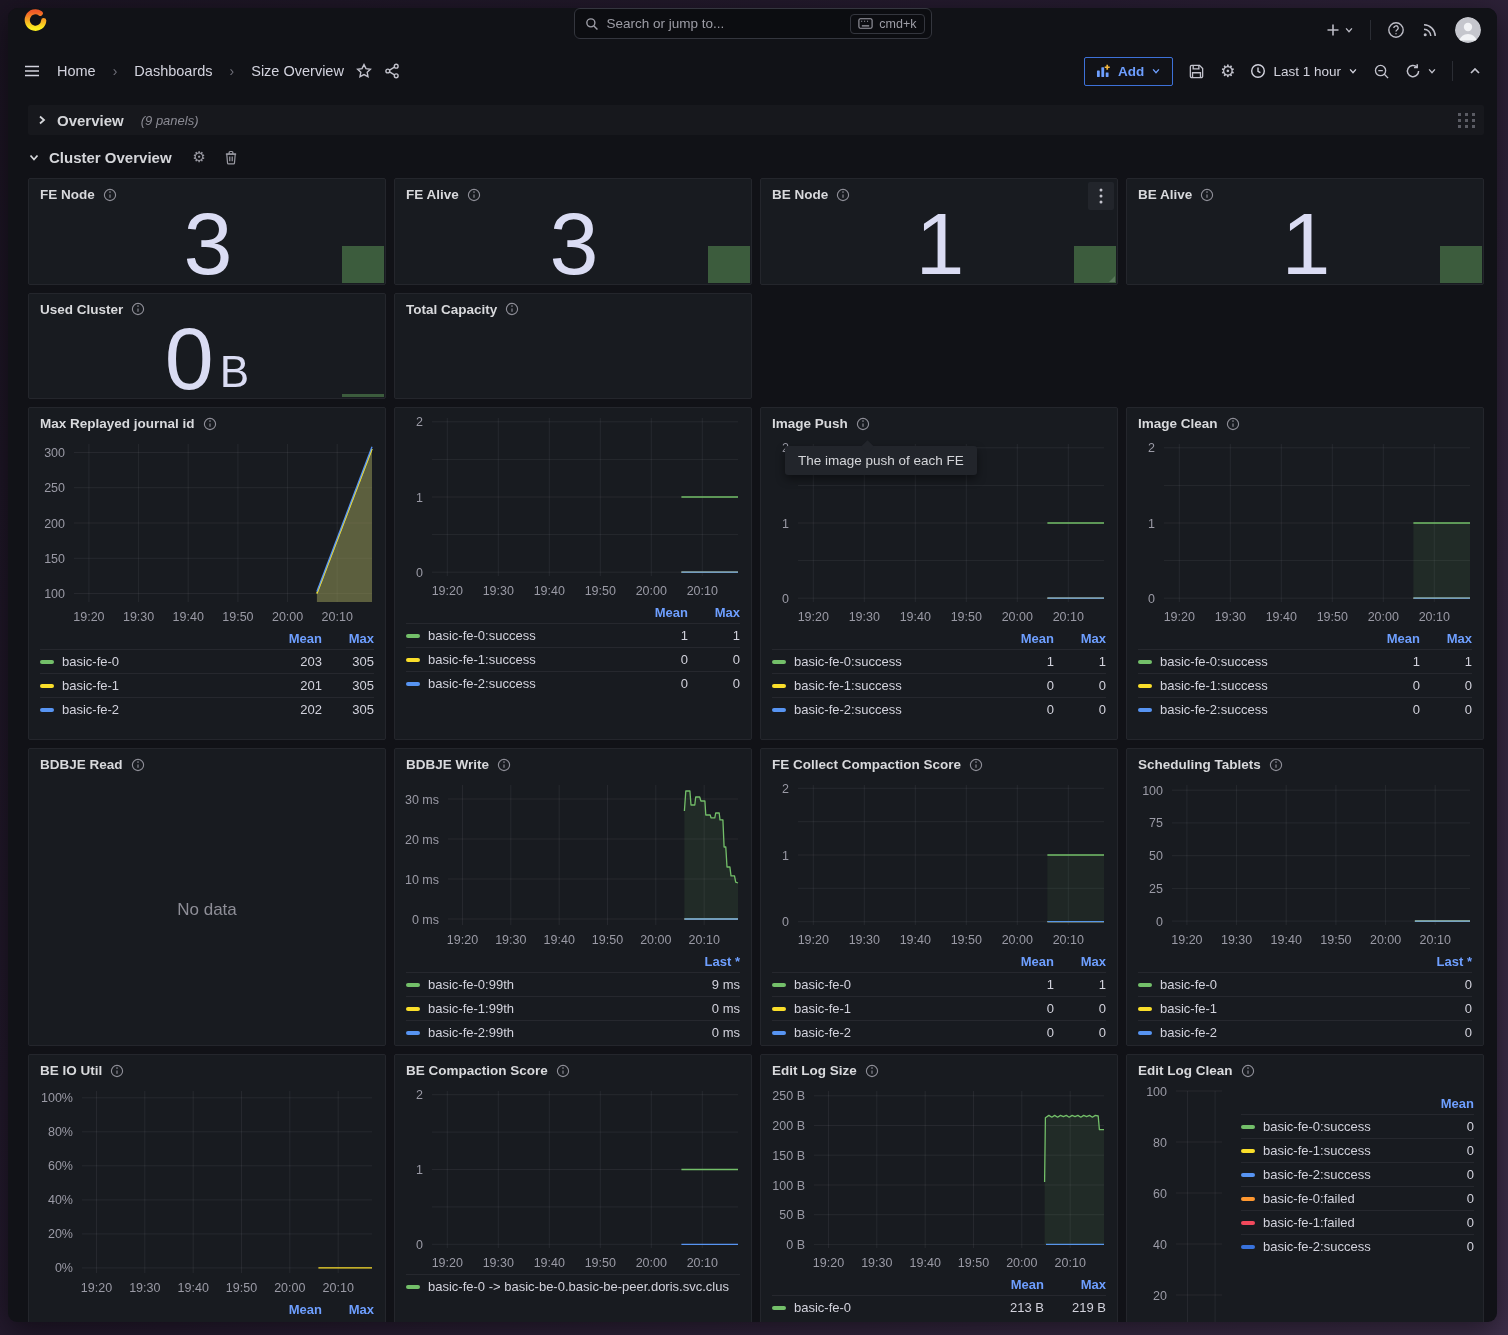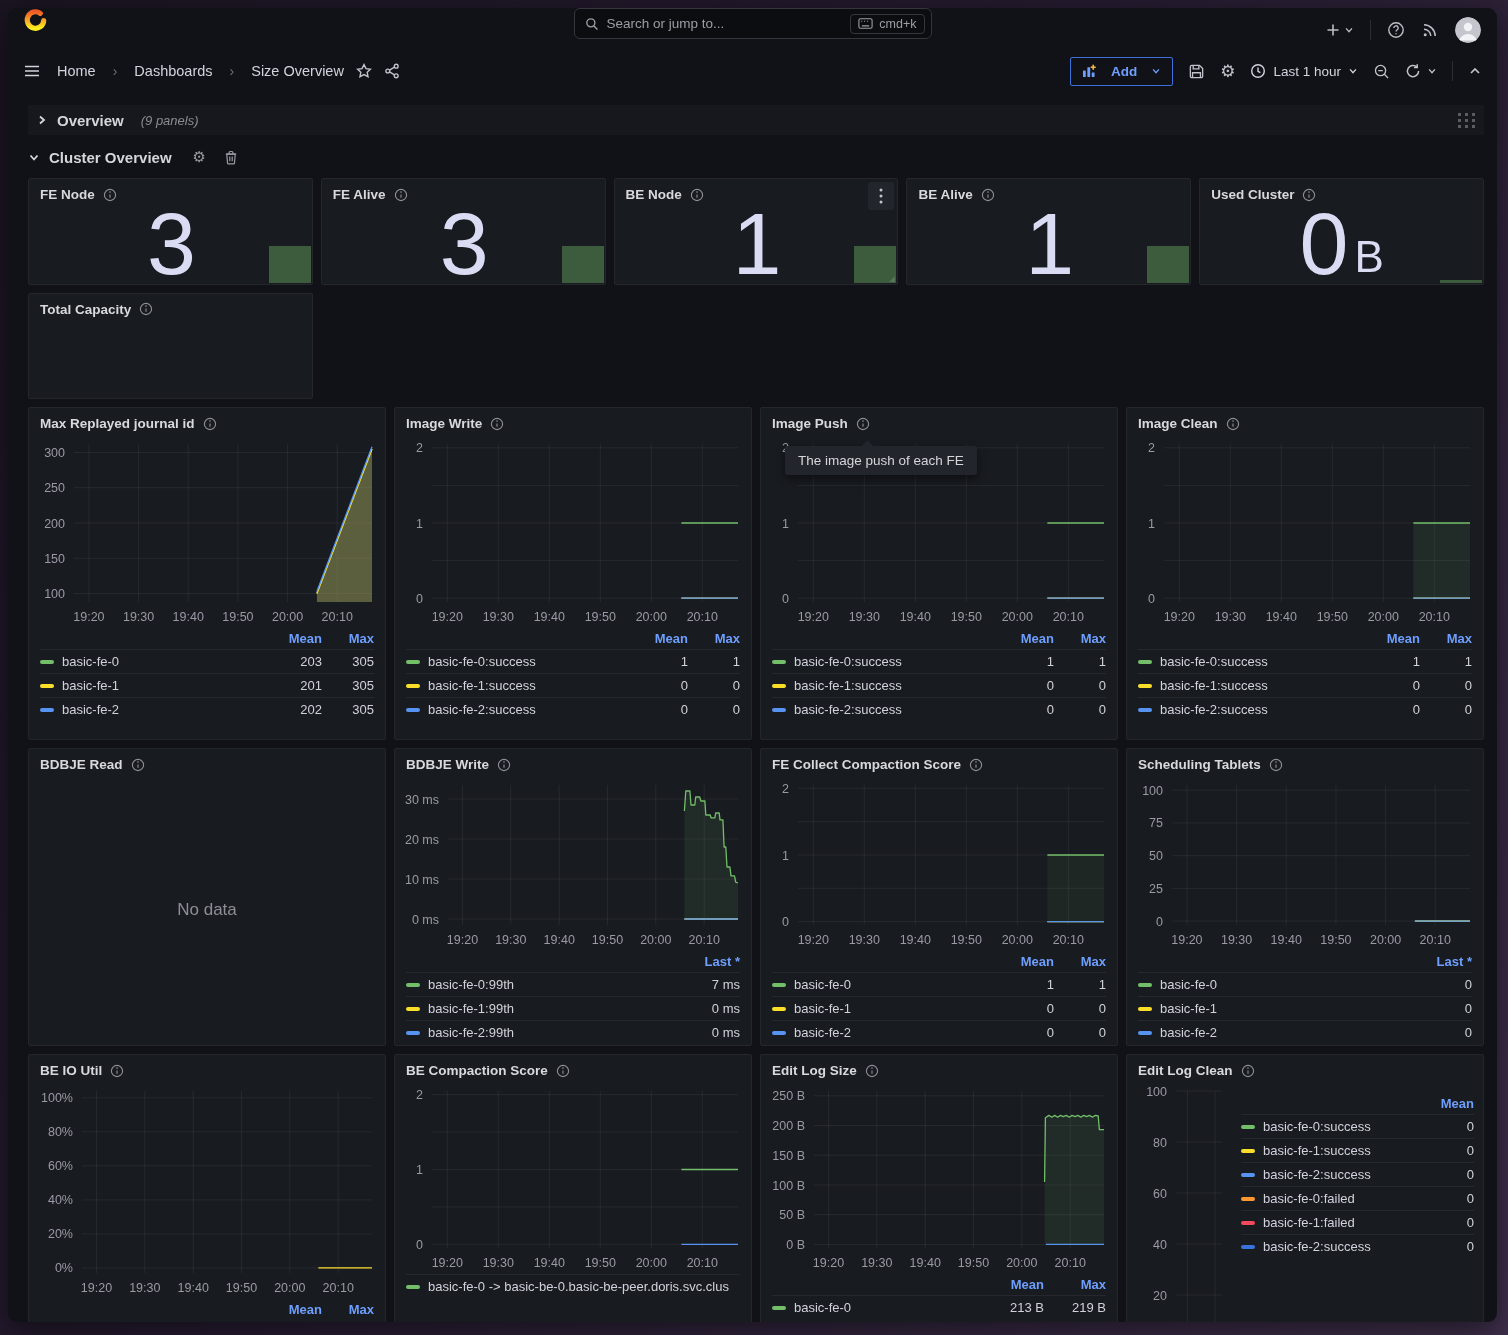--- a/index.html
+++ b/index.html
@@ -28,32 +28,32 @@
   .plusgrp { display:flex; align-items:center; gap:3px; }
   .vdiv { width:1px; height:20px; background:#2b2d34; }
   .avatar { width:26px; height:26px; border-radius:50%; overflow:hidden; }
   
   .toolbar { display:flex; align-items:center; height:38px; padding:0 15px; gap:12px; color:#c7c7d1; }
   .icon-btn { display:flex; align-items:center; justify-content:center; cursor:pointer; color:#c2c2cc; }
   .breadcrumb { display:flex; align-items:center; gap:17px; font-size:14.5px; color:#d3d3de; margin-left:4px; }
   .crumb { cursor:pointer; }
   .crumb-sep { color:#6f6f79; font-size:14px; }
   .tb-right { margin-left:auto; display:flex; align-items:center; gap:15px; }
-  .btn-add { display:flex; align-items:center; gap:14px; height:29px; padding:0 11px; border:1px solid #3d71d9; border-radius:2px; color:#6e9fff; font-size:13.5px; font-weight:700; background:transparent; cursor:pointer; }
+  .btn-add { display:flex; align-items:center; gap:7px; height:29px; padding:0 11px; border:1px solid #3d71d9; border-radius:2px; color:#6e9fff; font-size:13.5px; font-weight:700; background:transparent; cursor:pointer; }
   .timepicker { display:flex; align-items:center; gap:7px; font-size:13.5px; color:#d3d3de; cursor:pointer; }
   .refreshgrp { display:flex; align-items:center; gap:6px; }
   
   .dashboard { padding:8px 13px 0 20px; }
   .row-head { display:flex; align-items:center; gap:9px; height:30px; margin-top:7px; font-size:15px; font-weight:700; color:#d5d6da; }
   .row-head.strip { background:#17181d; border-radius:2px; padding:0 2px 0 8px; }
   .row-count { font-size:13px; font-style:italic; font-weight:400; color:#8b8b94; margin-left:8px; }
   .row-head .tools { display:flex; gap:18px; margin-left:12px; color:#9a9aa3; }
   .drag-dots { margin-left:auto; margin-right:6px; display:grid; grid-template-columns:repeat(3,4px); grid-gap:3px; cursor:grab; }
   .drag-dots i { width:3px; height:3px; background:#5a5b63; display:block; }
-  .stat-grid { display:grid; grid-template-columns:repeat(5,1fr); gap:8px; height:221px; margin-top:6px; }
+  .stat-grid { display:grid; grid-template-columns:repeat(4,1fr); gap:8px; height:221px; margin-top:6px; }
   .ts-row { display:grid; grid-template-columns:repeat(4,1fr); gap:8px; margin-top:8px; }
   .panel { background:#181b20; border:1px solid #24262c; border-radius:2px; position:relative; overflow:hidden; }
   .panel-h { display:flex; align-items:center; gap:8px; padding:8px 10px 3px 11px; font-size:13.5px; font-weight:700; color:#d8d9dc; white-space:nowrap; }
   .kebab { position:absolute; top:3px; right:3px; width:26px; height:28px; background:#22252b; border-radius:2px; display:flex; align-items:center; justify-content:center; cursor:pointer; }
   .resize-corner { position:absolute; right:2px; bottom:2px; width:0; height:0; border-left:6px solid transparent; border-bottom:6px solid #45474f; }
   .stat-val { position:absolute; left:0; right:0; top:26px; bottom:0; display:flex; align-items:center; justify-content:center; color:#dadcf3; font-weight:500; }
   .stat-num { font-size:88px; letter-spacing:-2px; }
   .stat-unit { font-size:44px; margin-left:8px; margin-top:26px; }
   .stat-num.sm { font-size:70px; letter-spacing:-1px; }
   .stat-unit.sm { font-size:36px; margin-top:20px; }
@@ -428,28 +428,20 @@
               </div>
               <div class="lg-row">
                 <span class="sw" style="background:#5794f2"></span>
                 <span class="lg-label">basic-fe-2</span>
                 <span class="lg-val" style="width:52px">202</span>
                 <span class="lg-val" style="width:52px">305</span>
               </div>
             </div>
           </div>
           <div class="panel">
-            <div class="panel-h">
-              <span>Image Write</span>
-              <svg width="14" height="14" viewBox="0 0 16 16" style="flex:none;cursor:pointer">
-                <circle cx="8" cy="8" r="6.4" fill="none" stroke="#8e8e97" stroke-width="1.3"></circle>
-                <line x1="8" y1="7.3" x2="8" y2="11.2" stroke="#8e8e97" stroke-width="1.3"></line>
-                <circle cx="8" cy="4.7" r="0.95" fill="#8e8e97"></circle>
-              </svg>
-            </div>
             <div class="chartbox">
               <svg class="chart" width="344" height="192">
                 <line x1="30" x2="336" y1="162.2" y2="162.2" stroke="rgba(204,204,220,0.08)" stroke-width="1"></line>
                 <text x="21" y="166.7" fill="#9a9aa5" font-size="12.5" text-anchor="end">0</text>
                 <line x1="30" x2="336" y1="124.6" y2="124.6" stroke="rgba(204,204,220,0.08)" stroke-width="1"></line>
                 <line x1="30" x2="336" y1="87.0" y2="87.0" stroke="rgba(204,204,220,0.08)" stroke-width="1"></line>
                 <text x="21" y="91.5" fill="#9a9aa5" font-size="12.5" text-anchor="end">1</text>
                 <line x1="30" x2="336" y1="49.4" y2="49.4" stroke="rgba(204,204,220,0.08)" stroke-width="1"></line>
                 <line x1="30" x2="336" y1="11.8" y2="11.8" stroke="rgba(204,204,220,0.08)" stroke-width="1"></line>
                 <text x="21" y="16.3" fill="#9a9aa5" font-size="12.5" text-anchor="end">2</text>
@@ -669,21 +661,21 @@
                 <path d="M282.4,34.0L283.8,14.0L287.9,14.0L289.0,28.0L292.8,28.0L293.7,20.0L297.7,20.0L298.9,24.0L302.9,24.0L303.8,38.0L308.2,38.0L309.0,40.8L312.8,40.8L313.7,36.0L317.2,36.0L318.0,42.8L320.9,42.8L322.1,70.0L323.8,70.0L325.0,90.0L327.9,90.0L329.0,98.8L332.5,98.8L333.7,105.2L336.0,106.0" fill="none" stroke="#73bf69" stroke-width="1.3" stroke-linejoin="round"></path>
               </svg>
             </div>
             <div class="legend">
               <div class="lg-head">
                 <span class="lg-col" style="width:70px">Last *</span>
               </div>
               <div class="lg-row">
                 <span class="sw" style="background:#73bf69"></span>
                 <span class="lg-label">basic-fe-0:99th</span>
-                <span class="lg-val" style="width:70px">7 ms</span>
+                <span class="lg-val" style="width:70px">9 ms</span>
               </div>
               <div class="lg-row">
                 <span class="sw" style="background:#fade2a"></span>
                 <span class="lg-label">basic-fe-1:99th</span>
                 <span class="lg-val" style="width:70px">0 ms</span>
               </div>
               <div class="lg-row">
                 <span class="sw" style="background:#5794f2"></span>
                 <span class="lg-label">basic-fe-2:99th</span>
                 <span class="lg-val" style="width:70px">0 ms</span>

